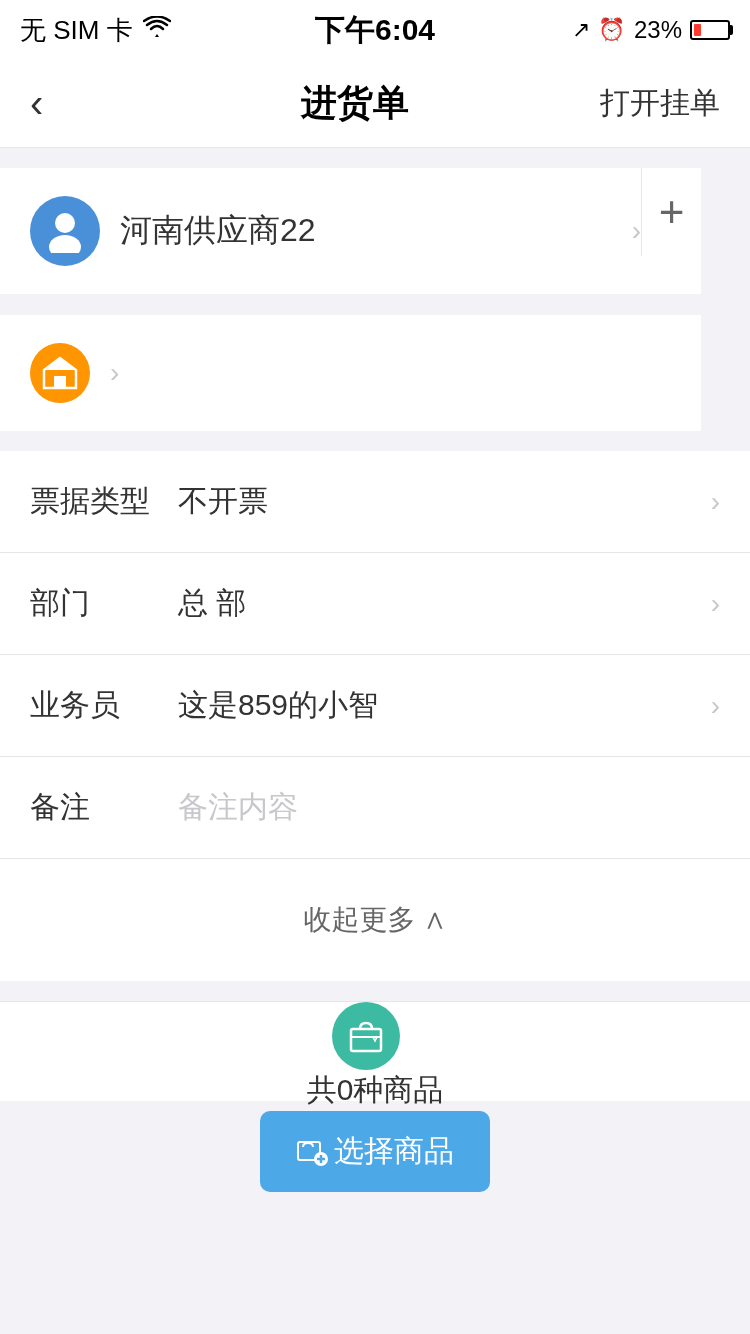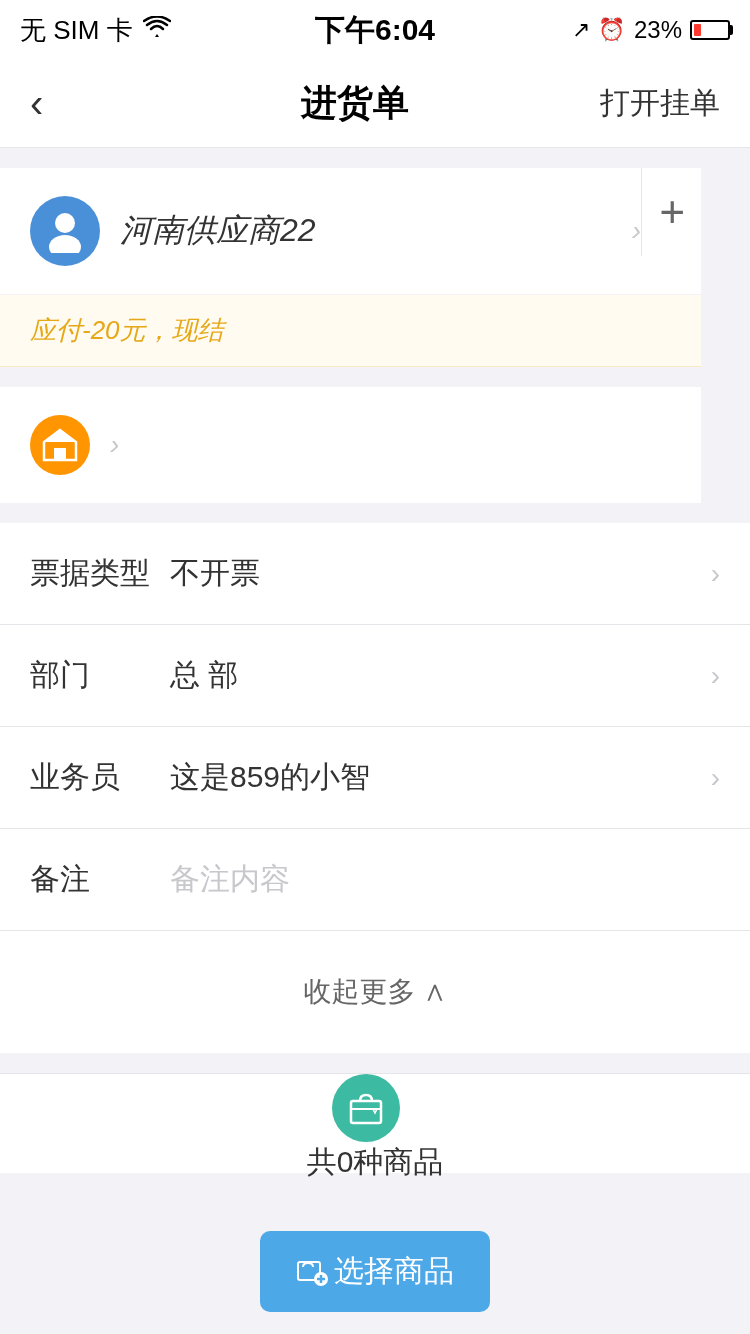--- a/index.html
+++ b/index.html
@@ -110,21 +110,20 @@
     .section-gap {
       width: 750px;
       height: 20px;
       background: #f2f2f7;
     }
 
     
     .card {
       background: #fff;
       width: 701px;
-      font-style: italic;
     }
 
     
     .supplier-row {
       display: flex;
       align-items: center;
       padding: 28px 30px;
       border-bottom: 1px solid #f2f2f7;
       position: relative;
     }
@@ -205,20 +204,21 @@
     .form-section {
       background: #fff;
       width: 750px;
     }
     .form-row {
       display: flex;
       align-items: center;
       padding: 30px 30px;
       border-bottom: 1px solid #e5e5ea;
       cursor: pointer;
+      gap: 8px;
     }
     .form-row:last-child {
       border-bottom: none;
     }
     .form-label {
       font-size: 30px;
       color: #333;
       width: 130px;
       flex-shrink: 0;
     }
@@ -281,21 +281,20 @@
       background: #4da8e8;
       color: #fff;
       border: none;
       border-radius: 10px;
       padding: 20px 36px;
       font-size: 30px;
       display: flex;
       align-items: center;
       gap: 6px;
       cursor: pointer;
-      margin-top: 48px;
     }
   </style>
 </head>
 <body>
 
 <div class="status-bar">
   <div class="status-left">
     <span>无 SIM 卡</span>
     <span class="wifi-icon">
       <svg width="28" height="22" viewBox="0 0 28 22">
@@ -333,23 +332,20 @@
     <div class="supplier-avatar">
       <svg width="44" height="44" viewBox="0 0 44 44">
         <circle cx="22" cy="14" r="10" fill="#fff"></circle>
         <ellipse cx="22" cy="38" rx="16" ry="12" fill="#fff"></ellipse>
       </svg>
     </div>
     <div class="supplier-name">河南供应商22</div>
     <div class="supplier-arrow">›</div>
     <div class="supplier-add">+</div>
   </div>
-  <div class="notice-bar">
-    <span>应付-20元，现结</span>
-  </div>
 </div>
 
 <div class="section-gap"></div>
 
 <div class="card">
   <div class="warehouse-row">
     <div class="warehouse-icon">
       <svg width="36" height="34" viewBox="0 0 36 34">
         <polygon points="18,2 2,14 2,32 34,32 34,14" fill="none" stroke="#fff" stroke-width="2.5"></polygon>
         <rect x="12" y="20" width="12" height="12" fill="#fff"></rect>

